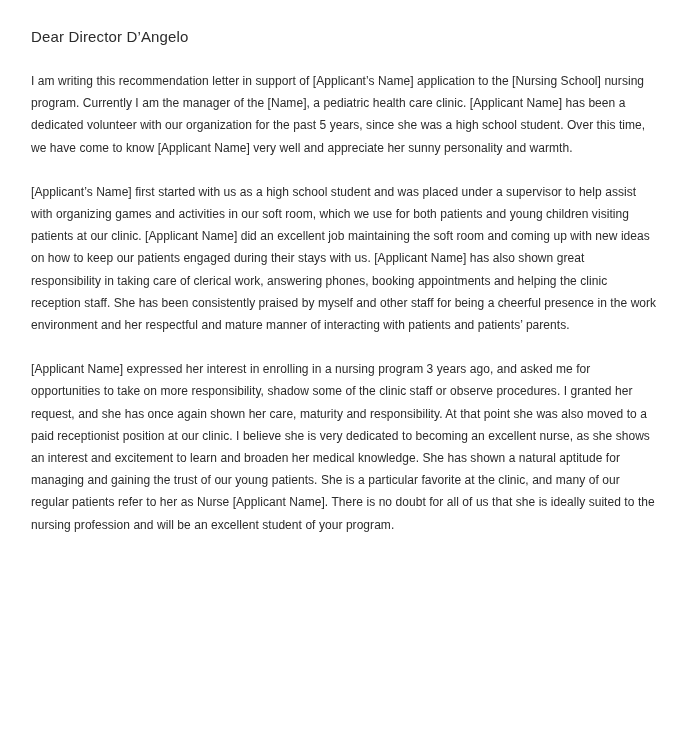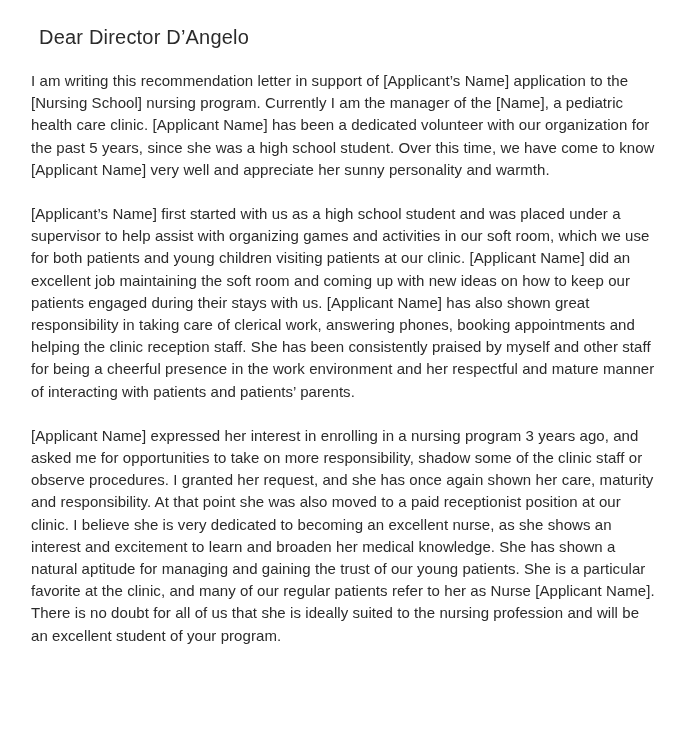--- a/index.html
+++ b/index.html
@@ -20,27 +20,27 @@
     width: 687px;
     height: 735px;
     background: #ffffff;
     box-sizing: border-box;
     padding: 26px 31px 0 31px;
   }
   .letter-body {
     width: 626px;
   }
   .salutation {
-    font-size: 20px;
+    font-size: 15px;
     line-height: 22px;
-    margin: 0 0 22px 8px;
+    margin: 0 0 22px 0;
     letter-spacing: 0.01em;
   }
   .para {
-    font-size: 15px;
+    font-size: 12px;
     line-height: 22.2px;
     margin: 0 0 22px 0;
     text-align: left;
     letter-spacing: 0.004em;
     word-spacing: 0.004em;
   }
 </style>
 </head>
 <body>
 

